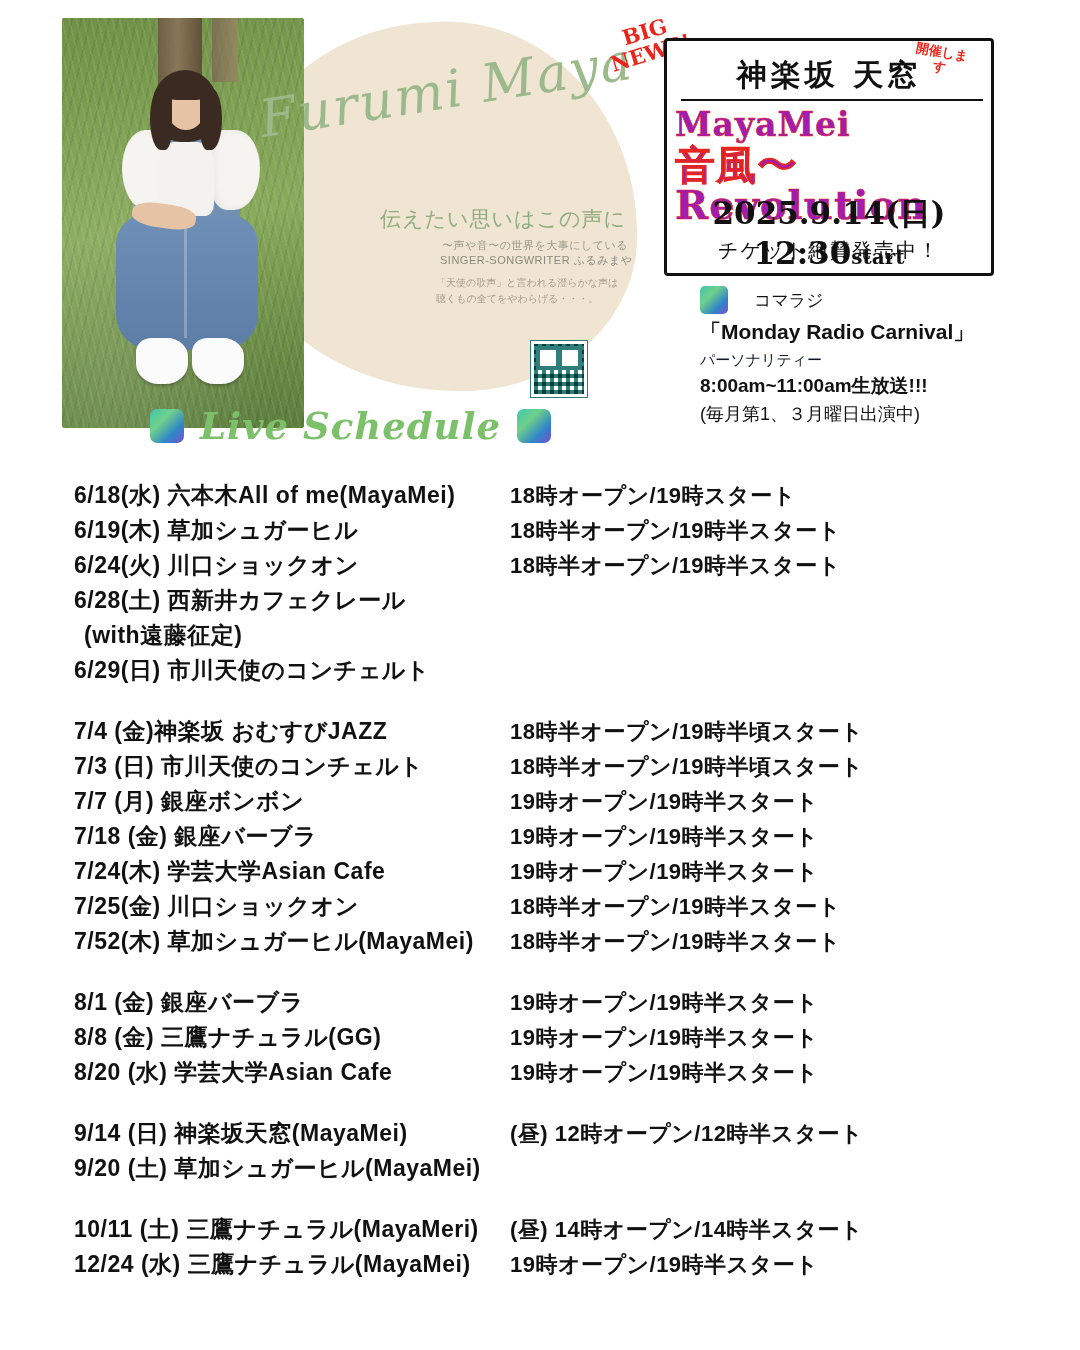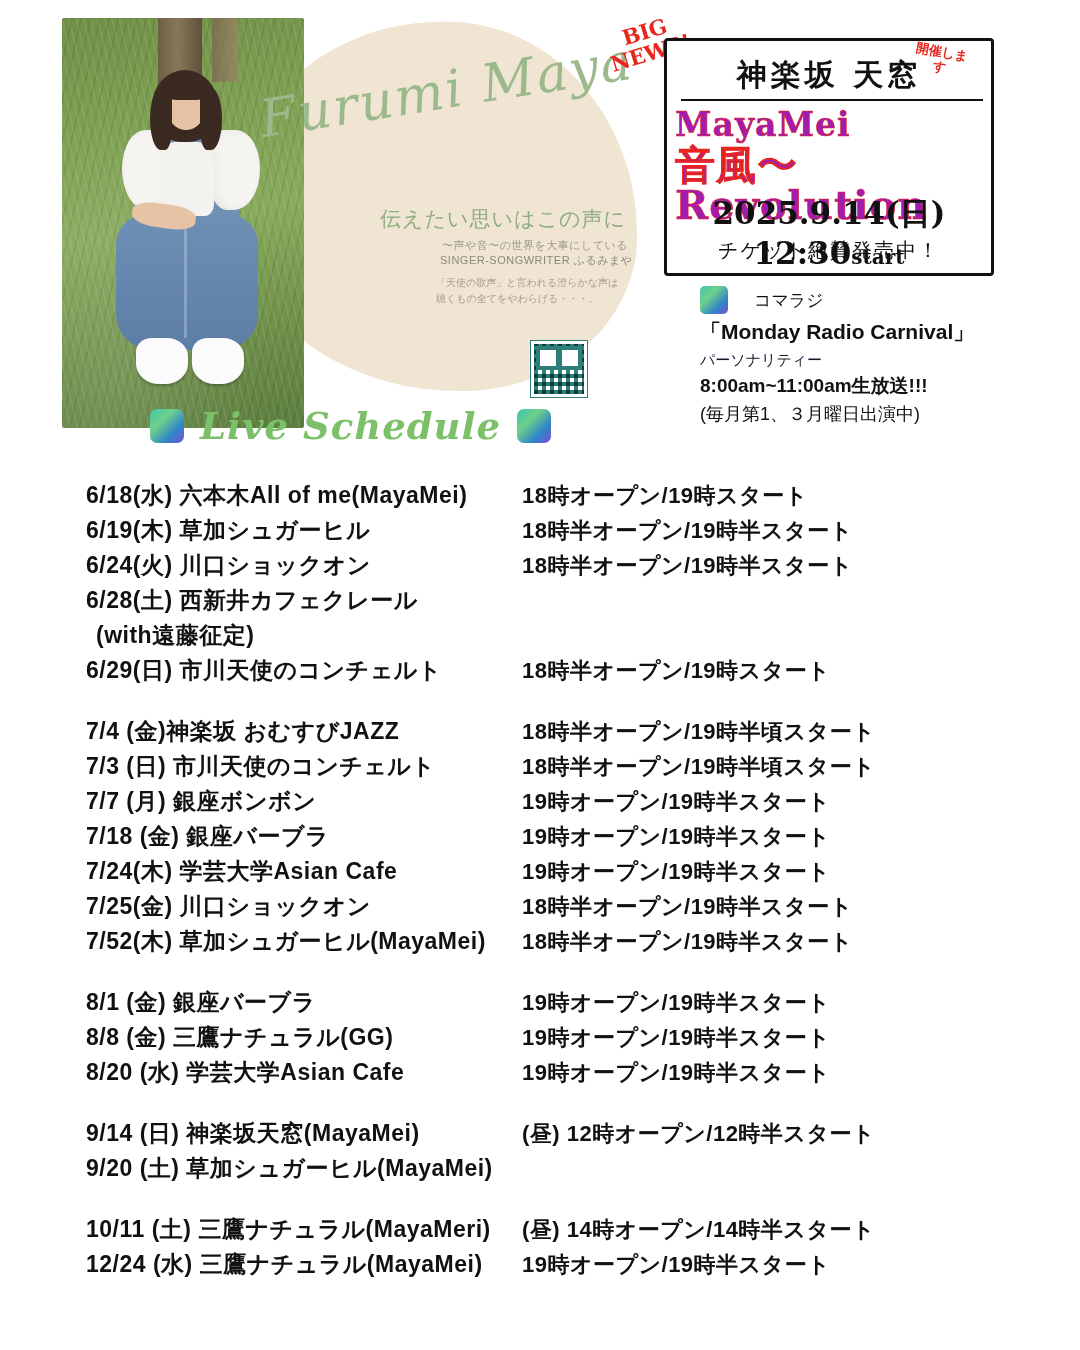--- a/index.html
+++ b/index.html
@@ -295,21 +295,20 @@
   
   .sched {
     position: absolute;
     left: 0; top: 480px;
     width: 1080px;
   }
   .row {
     display: flex;
     align-items: baseline;
     height: 35px;
-    margin-left: 12px;
   }
   .c1 {
     width: 510px;
     padding-left: 74px;
     font-size: 23px;
     font-weight: 700;
     color: #111;
     letter-spacing: .5px;
     white-space: nowrap;
   }
@@ -412,21 +411,20 @@
       </div>
       <div class="row">
         <div class="c1">6/28(土) 西新井カフェクレール</div>
       </div>
       <div class="row">
         <div class="c1 indent">(with遠藤征定)</div>
         <div class="c2"></div>
       </div>
       <div class="row">
         <div class="c1">6/29(日) 市川天使のコンチェルト</div>
-        <div class="c2">18時半オープン/19時スタート</div>
       </div>
       <div class="spacer"></div>
       <div class="row">
         <div class="c1">7/4 (金)神楽坂 おむすびJAZZ</div>
         <div class="c2">18時半オープン/19時半頃スタート</div>
       </div>
       <div class="row">
         <div class="c1">7/3 (日) 市川天使のコンチェルト</div>
         <div class="c2">18時半オープン/19時半頃スタート</div>
       </div>

